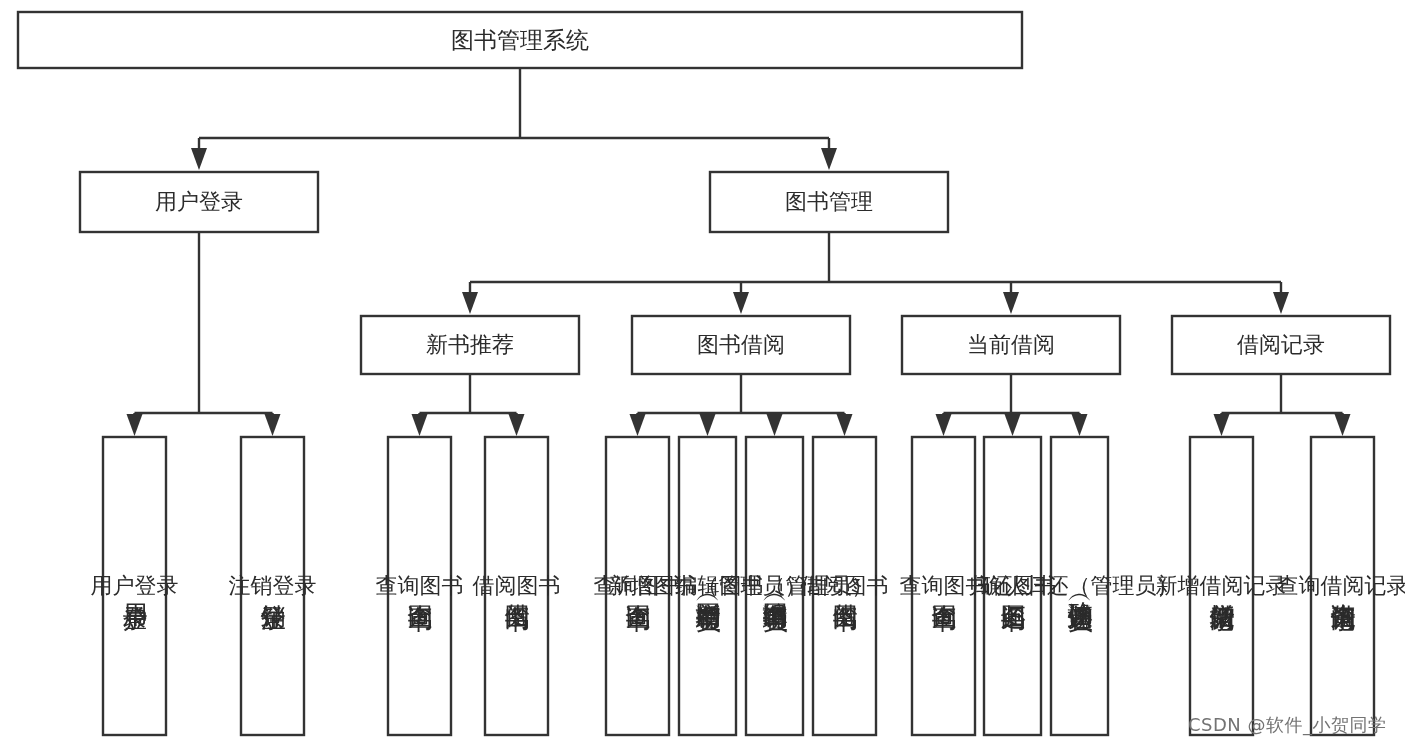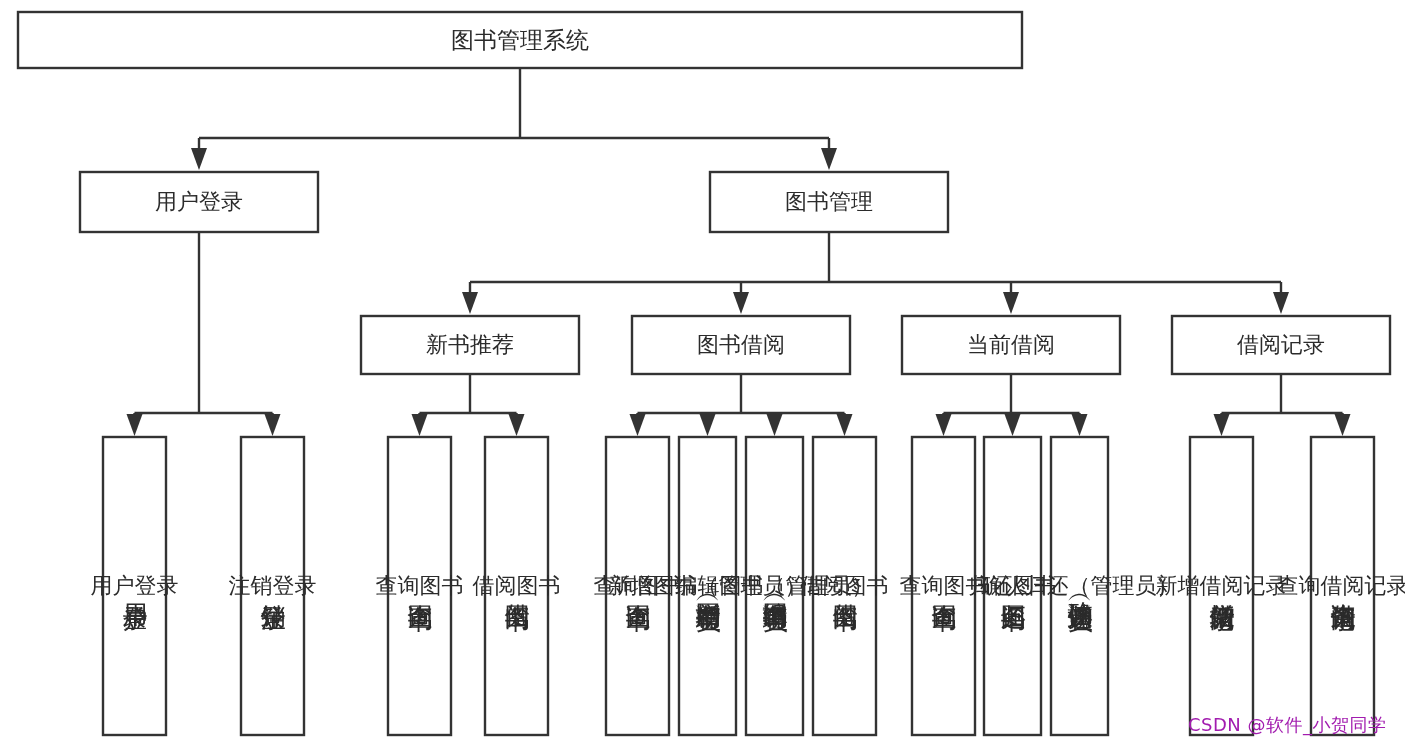--- a/index.html
+++ b/index.html
@@ -66,21 +66,21 @@
     letter-spacing: 1px;
     white-space: pre;
     pointer-events: none;
   }
   .watermark {
     position: absolute;
     left: 1188px;
     top: 713px;
     font-family: "DejaVu Sans", "Liberation Sans", sans-serif;
     font-size: 18px;
-    color: #a21caf;
+    color: #737373;
     white-space: nowrap;
     letter-spacing: 0.5px;
   }
 </style>
 </head>
 <body>
 
 <div id="diagram-root">
 
   <svg id="tree-svg" viewBox="0 0 1405 747">

